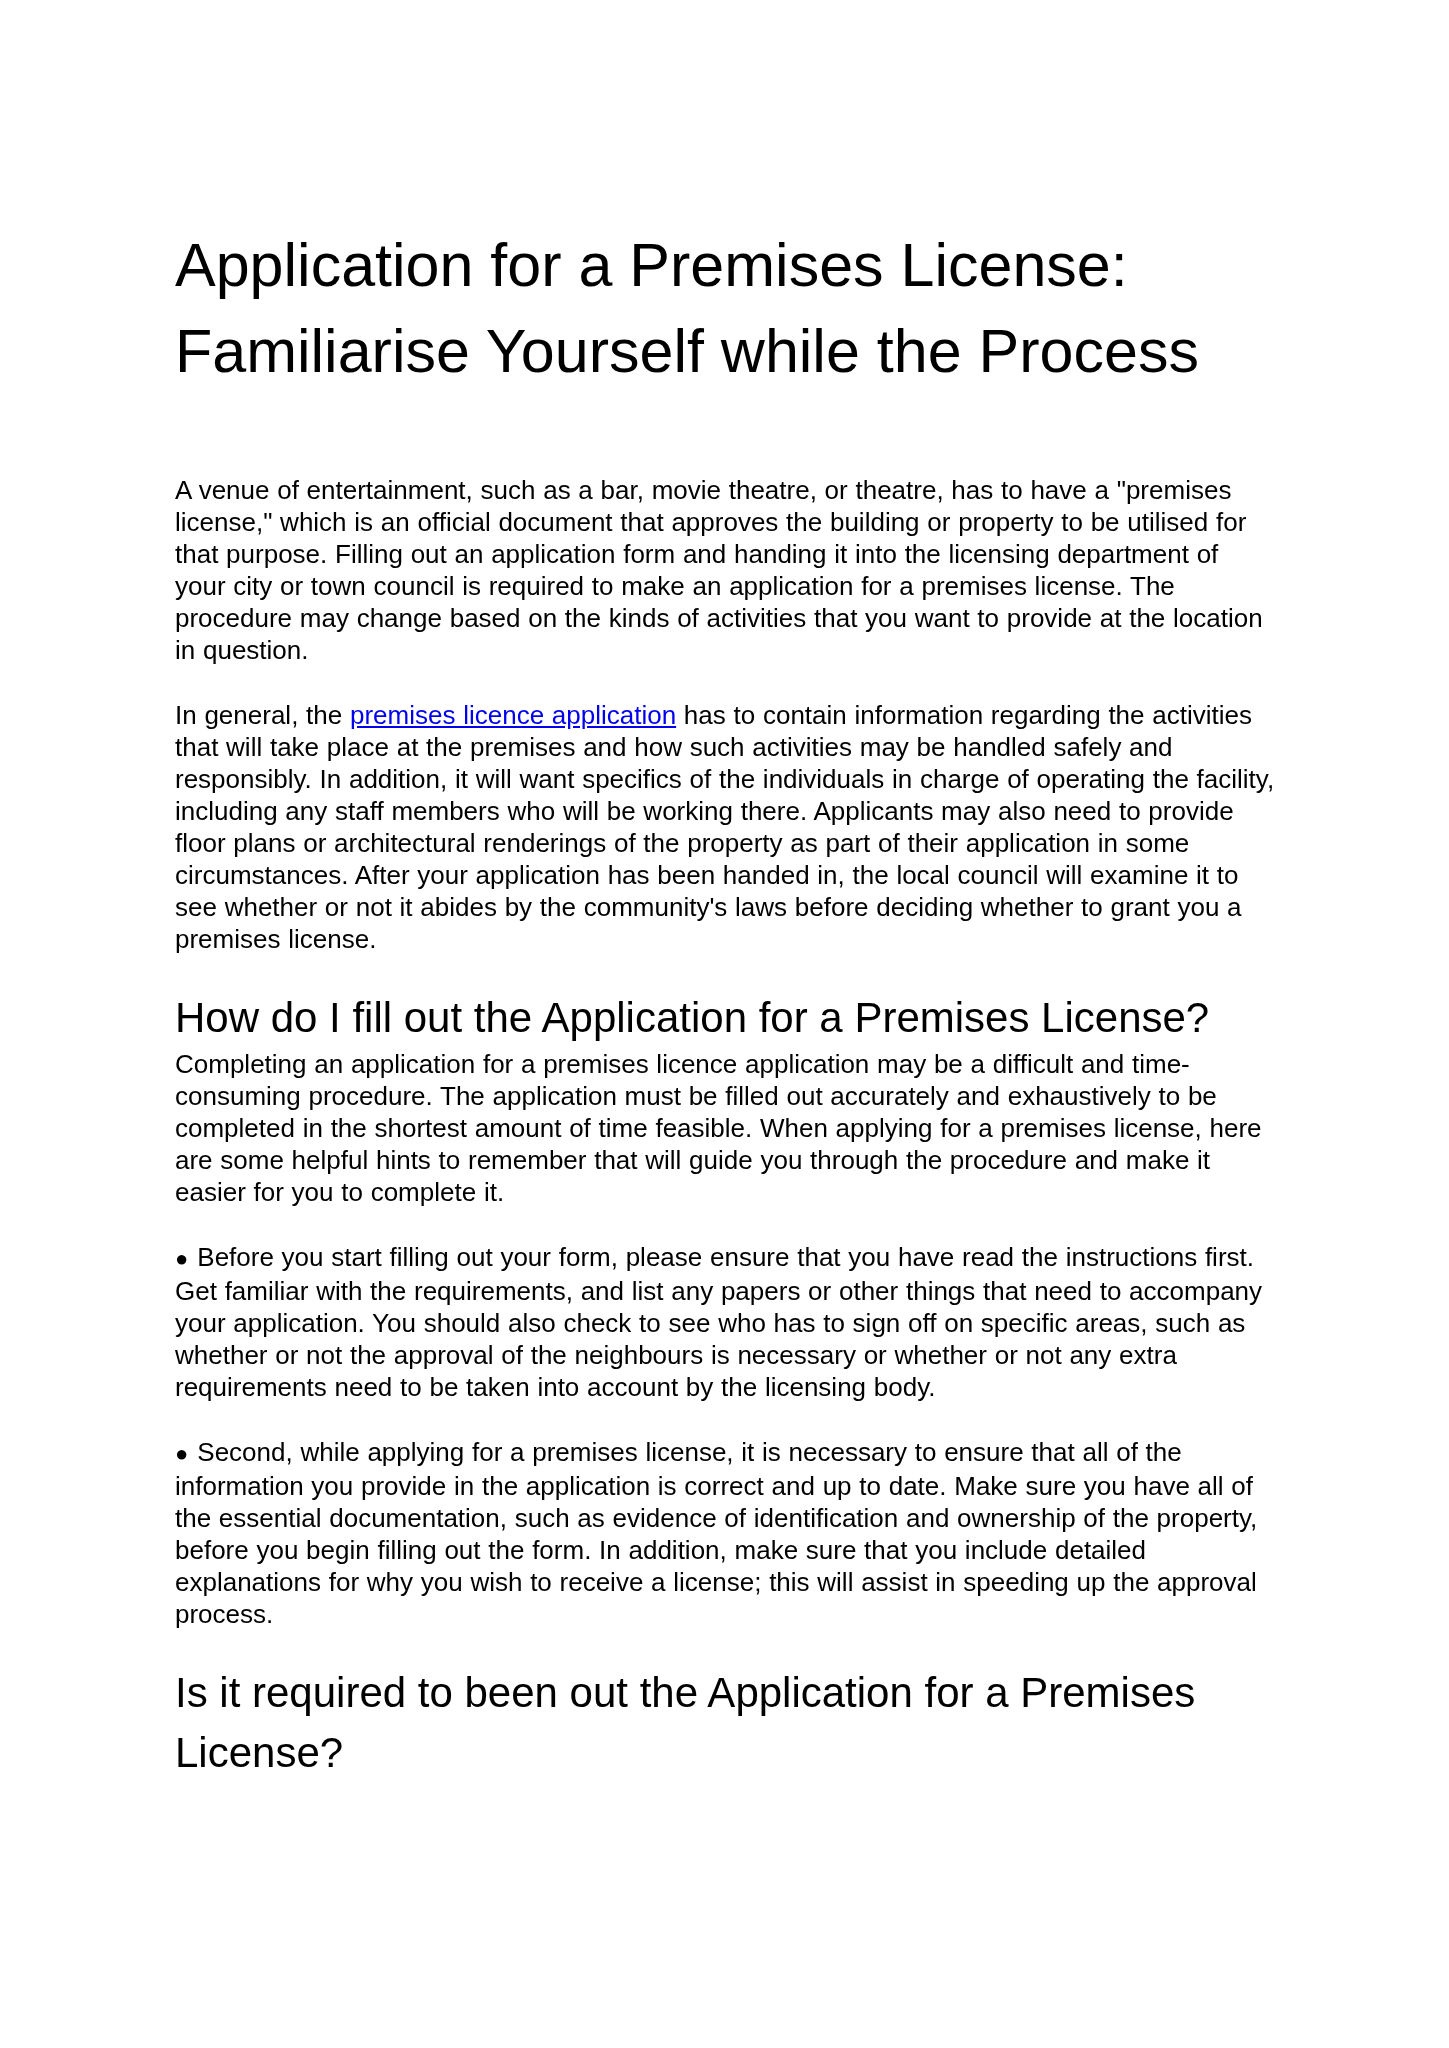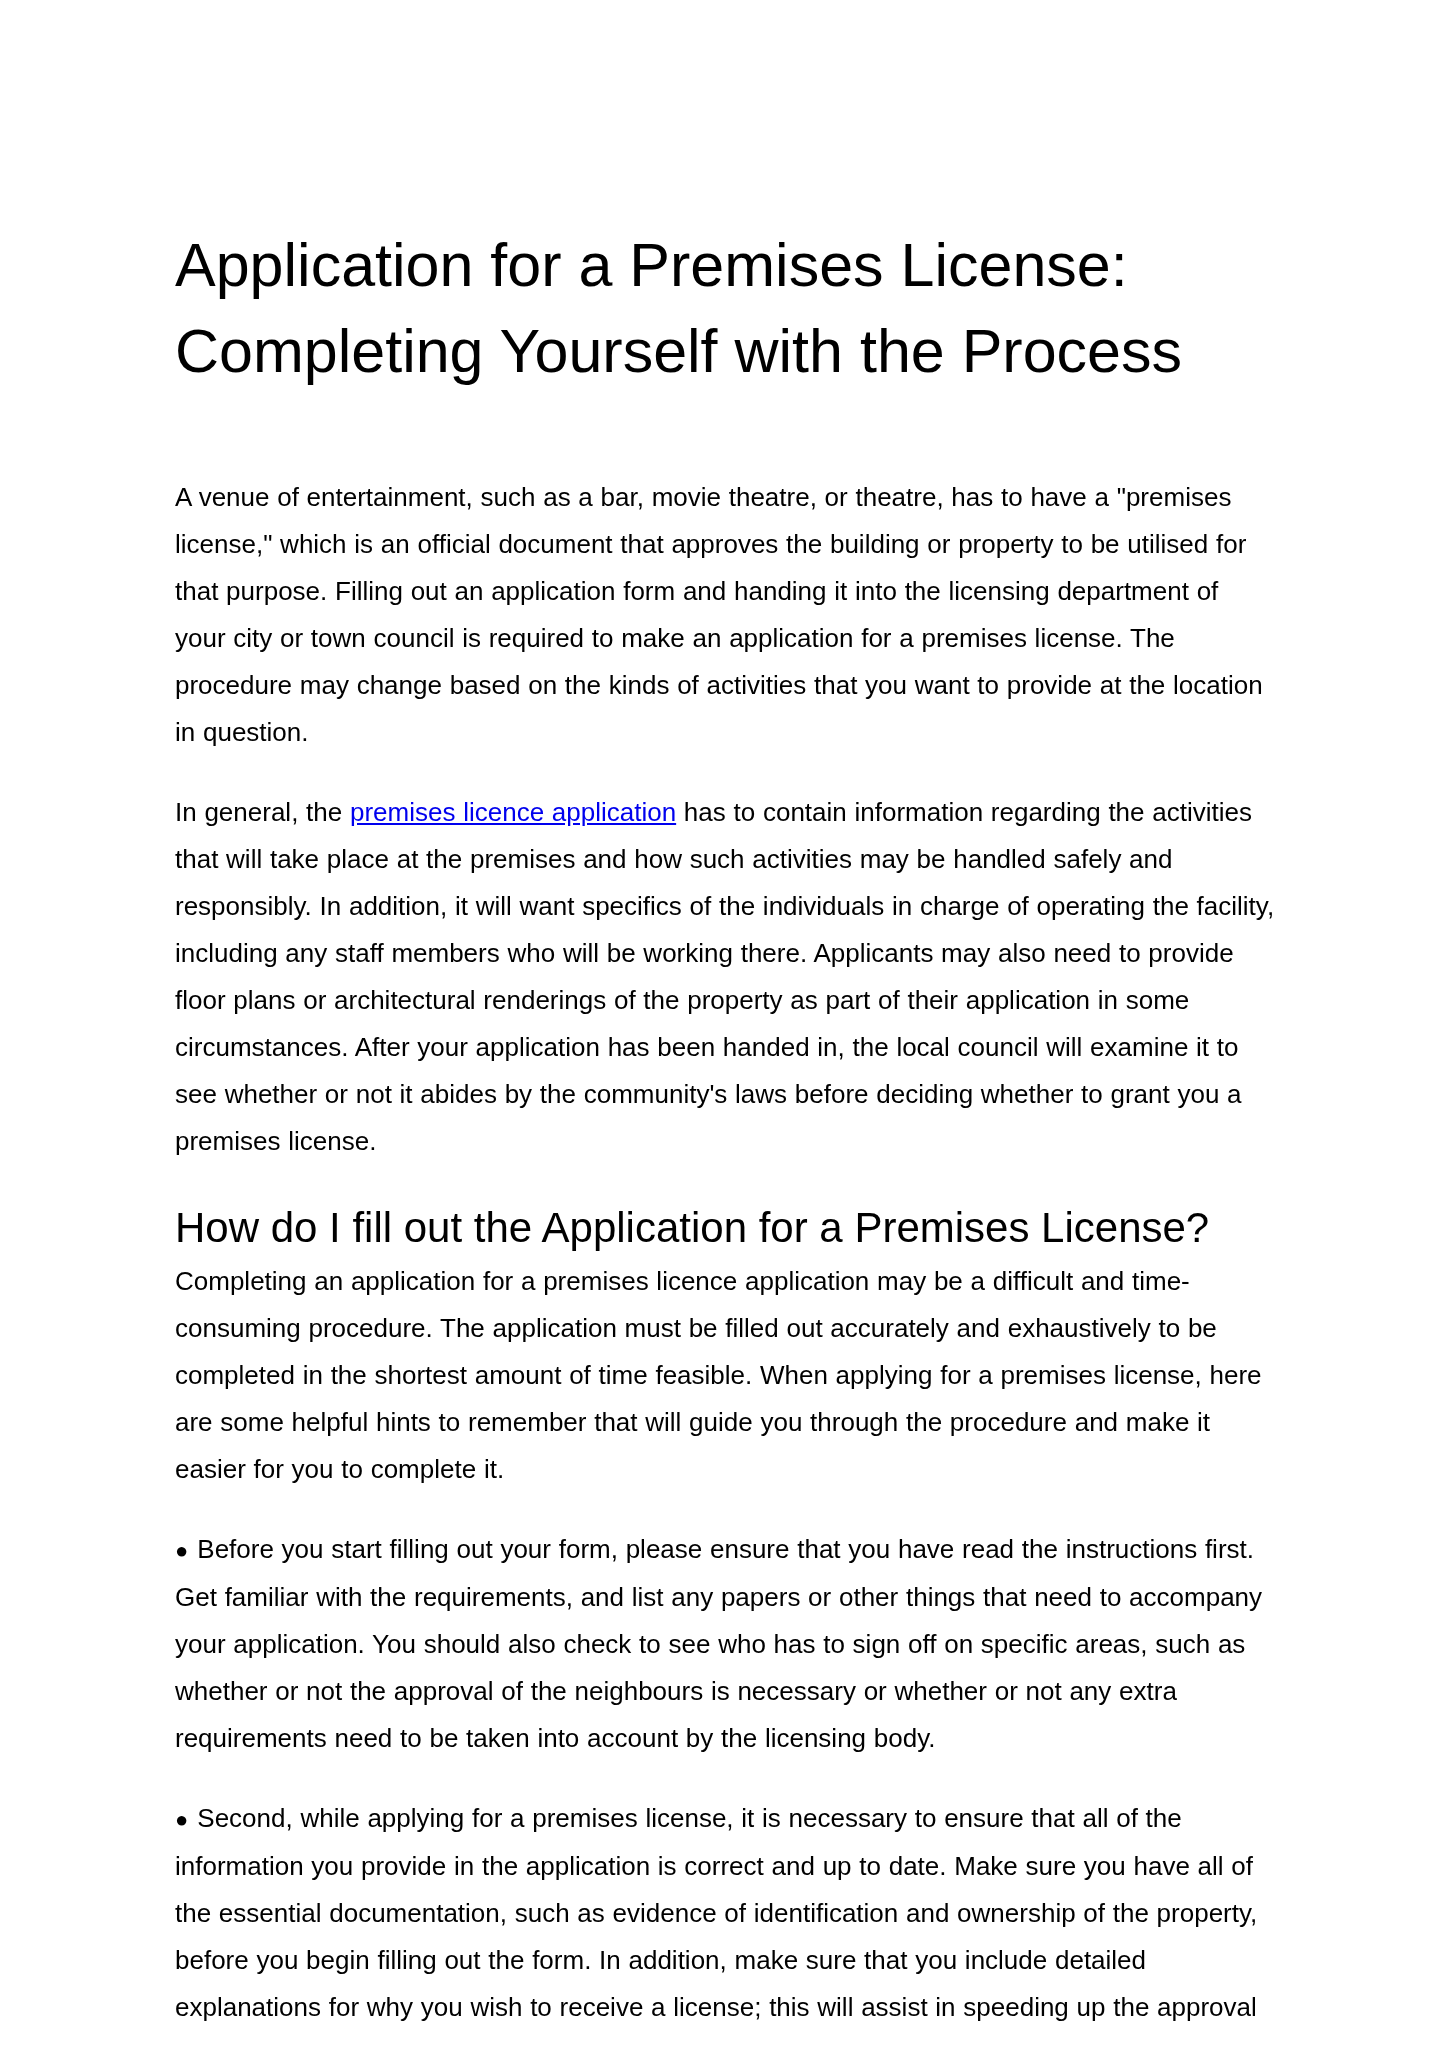--- a/index.html
+++ b/index.html
@@ -21,21 +21,21 @@
   }
   .doc-title {
     font-size: 61px;
     line-height: 86px;
     font-weight: 400;
     letter-spacing: 0;
     margin: 0 0 80px 0;
   }
   .body-text {
     font-size: 26px;
-    line-height: 47px;
+    line-height: 32px;
     font-weight: 400;
     margin: 0 0 33px 0;
     word-spacing: 0.5px;
   }
   .doc-heading {
     font-size: 42px;
     line-height: 60px;
     font-weight: 400;
     margin: 12px 0 0 0;
   }
@@ -47,21 +47,21 @@
   .bullet-glyph {
     font-size: 22px;
     margin-right: 9px;
   }
 </style>
 </head>
 <body>
 
 <div class="page" style="background: rgb(255, 255, 255); color: rgb(0, 0, 0);">
 
-  <h1 class="doc-title">Application for a Premises License: Completing Yourself with the Process</h1>
+  <h1 class="doc-title">Application for a Premises License: Familiarise Yourself while the Process</h1>
 
   <p class="body-text">A venue of entertainment, such as a bar, movie theatre, or theatre, has to have a "premises license," which is an official document that approves the building or property to be utilised for that purpose. Filling out an application form and handing it into the licensing department of your city or town council is required to make an application for a premises license. The procedure may change based on the kinds of activities that you want to provide at the location in question.</p>
 
   <p class="body-text"><span>In general, the </span><a class="doc-link" style="color: rgb(0, 0, 238);">premises licence application</a><span> has to contain information regarding the activities that will take place at the premises and how such activities may be handled safely and responsibly. In addition, it will want specifics of the individuals in charge of operating the facility, including any staff members who will be working there. Applicants may also need to provide floor plans or architectural renderings of the property as part of their application in some circumstances. After your application has been handed in, the local council will examine it to see whether or not it abides by the community's laws before deciding whether to grant you a premises license.</span></p>
 
   <h2 class="doc-heading">How do I fill out the Application for a Premises License?</h2>
 
   <p class="body-text">Completing an application for a premises licence application may be a difficult and time-consuming procedure. The application must be filled out accurately and exhaustively to be completed in the shortest amount of time feasible. When applying for a premises license, here are some helpful hints to remember that will guide you through the procedure and make it easier for you to complete it.</p>
 
   <p class="body-text"><span class="bullet-glyph">●</span><span>Before you start filling out your form, please ensure that you have read the instructions first. Get familiar with the requirements, and list any papers or other things that need to accompany your application. You should also check to see who has to sign off on specific areas, such as whether or not the approval of the neighbours is necessary or whether or not any extra requirements need to be taken into account by the licensing body.</span></p>

